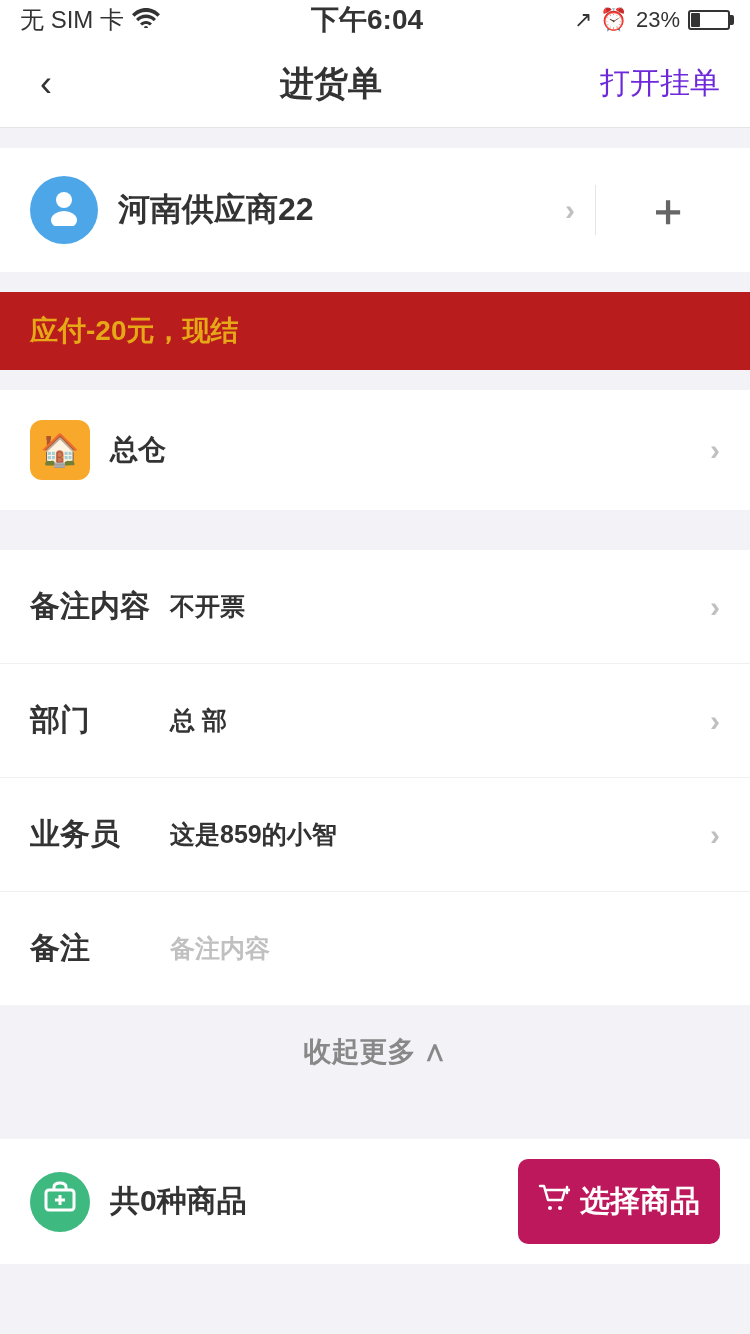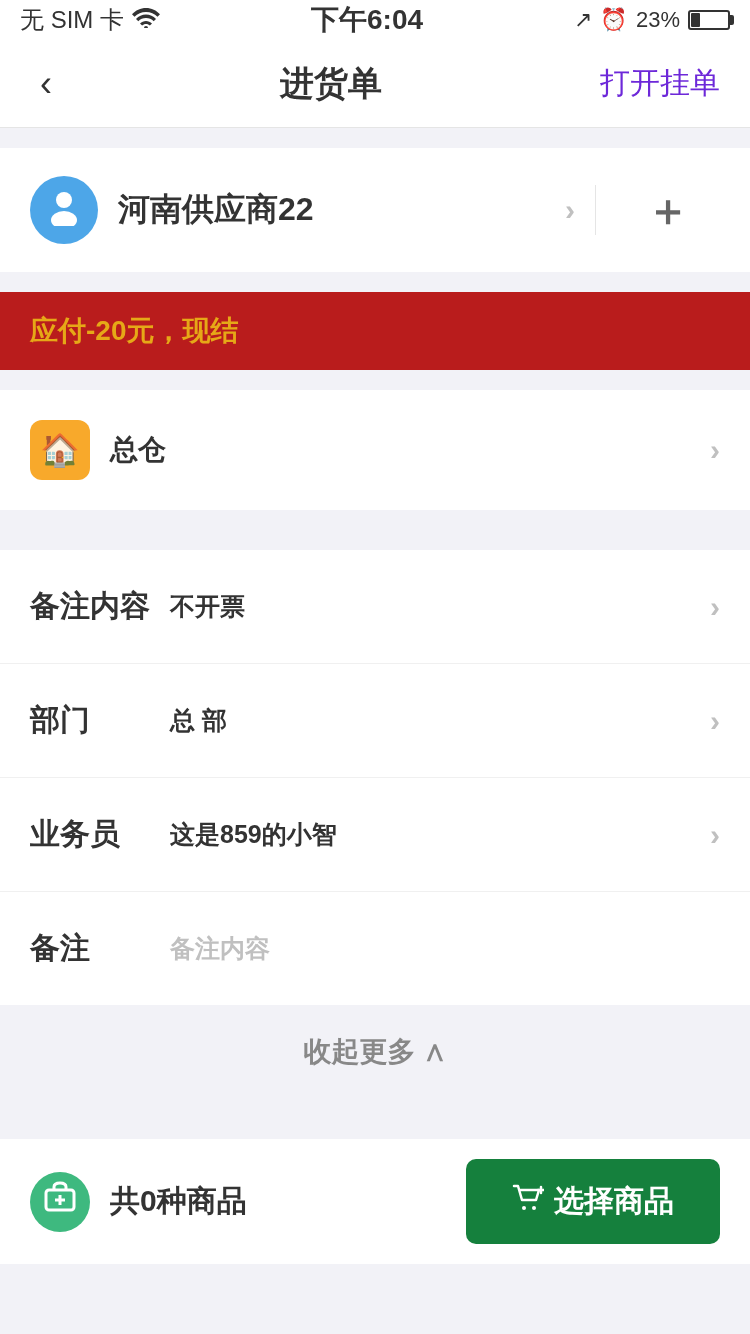--- a/index.html
+++ b/index.html
@@ -245,24 +245,24 @@
       align-items: center;
       justify-content: center;
       flex-shrink: 0;
     }
     .product-count {
       flex: 1;
       font-size: 30px;
       color: #333;
     }
     .select-product-btn {
-      background: #15803d;
+      background: #be185d;
       color: #fff;
       font-size: 30px;
-      padding: 22px 46px;
+      padding: 22px 20px;
       border-radius: 10px;
       cursor: pointer;
       display: flex;
       align-items: center;
       gap: 10px;
       white-space: nowrap;
     }
 
     
     .separator {

